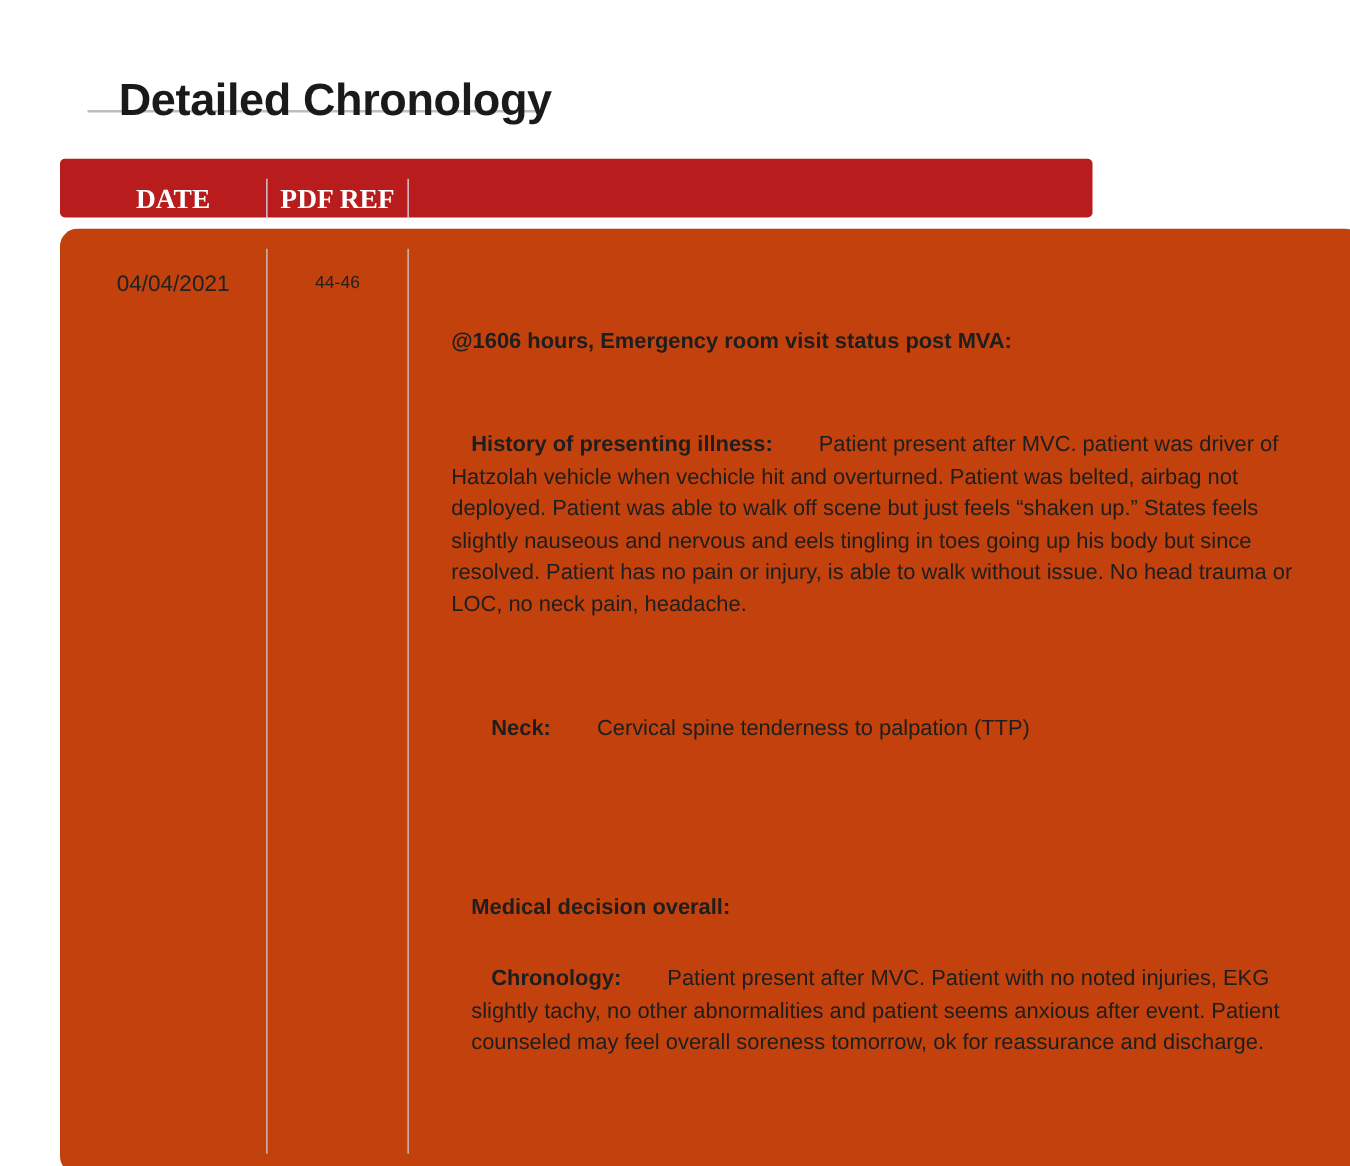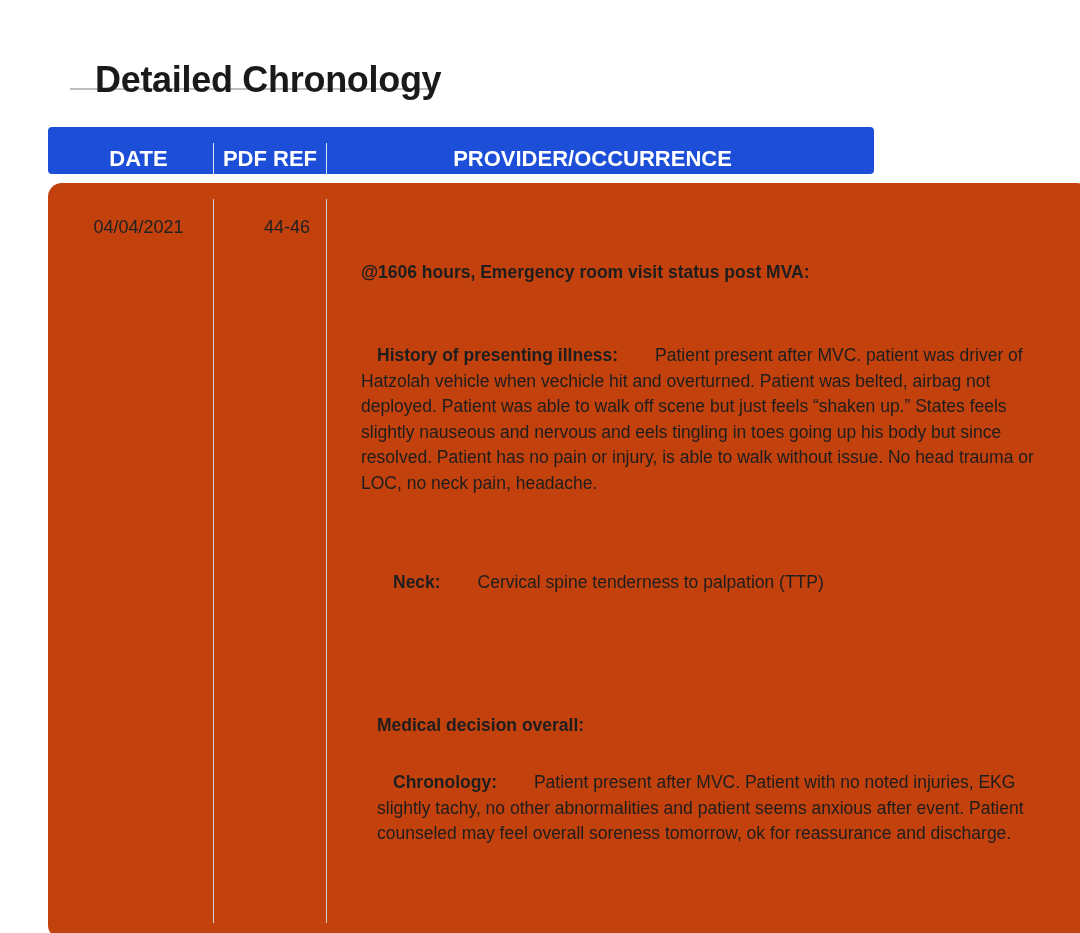--- a/index.html
+++ b/index.html
@@ -20,26 +20,27 @@
     .page-title {
       position: absolute; left: 9px; top: 3px;
       font-size: 36px; font-weight: bold; color: #1a1a1a;
       letter-spacing: -0.3px;
       white-space: nowrap;
     }
 
     .table-header {
       position: absolute; left: 16px; top: 95px;
       width: 826px; height: 47px;
-      background: #1d4ed8;
+      background: #b91c1c;
       border-radius: 4px;
       display: flex;
       color: #ffffff;
       font-weight: bold;
       font-size: 22px;
+      font-family: Liberation Serif, serif;
     }
     .th {
       display: flex; align-items: center; justify-content: center;
       height: 100%;
       white-space: nowrap;
     }
     .th-date { width: 150px; border-right: 1.5px solid #d7e3f2; }
     .th-pdf { width: 113px; border-right: 1.5px solid #d7e3f2; }
     .th-provider { flex: 1; }
 
@@ -50,22 +51,22 @@
       border-radius: 14px;
       display: flex;
     }
     .td-date {
       width: 150px; border-right: 1.5px solid #cfcfd3;
       text-align: center; padding-top: 18px;
       font-size: 18px; color: #222;
     }
     .td-pdf {
       width: 113px; border-right: 1.5px solid #cfcfd3;
-      text-align: right; padding-top: 18px;
-      font-size: 18px; color: #222;
+      text-align: center; padding-top: 18px;
+      font-size: 14px; color: #222;
     }
     .td-provider {
       flex: 1; padding: 17px 8px 0 18px;
       font-size: 17.5px; line-height: 25.5px; color: #1e1e1e;
     }
     .para { margin-bottom: 25.5px; }
     .para:last-child { margin-bottom: 0; font-weight: bold; }
     .lbl { font-weight: bold; margin-top: 28px; }
     .lbl-u { text-decoration: underline; text-underline-offset: 3px; }
     .line { display: block; }
@@ -75,21 +76,20 @@
 
 <div class="page">
 
   <div class="title-wrap">
     <h1 class="page-title">Detailed Chronology</h1>
   </div>
 
   <div class="table-header">
     <div class="th th-date">DATE</div>
     <div class="th th-pdf">PDF REF</div>
-    <div class="th th-provider">PROVIDER/OCCURRENCE</div>
   </div>
 
   <div class="table-body">
     <div class="td-date">04/04/2021</div>
     <div class="td-pdf">44-46</div>
 
     <div class="td-provider">
 
 
       <div class="para lbl">@1606 hours, Emergency room visit status post MVA:</div>

